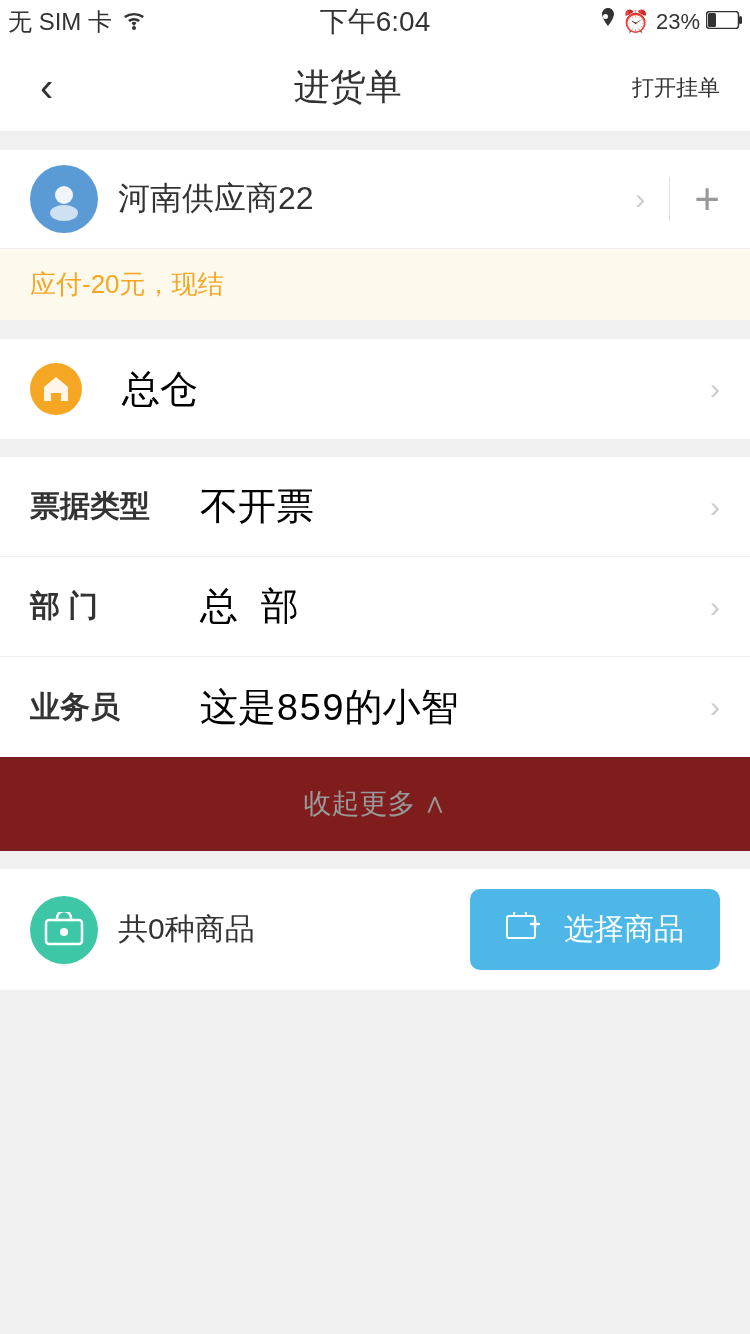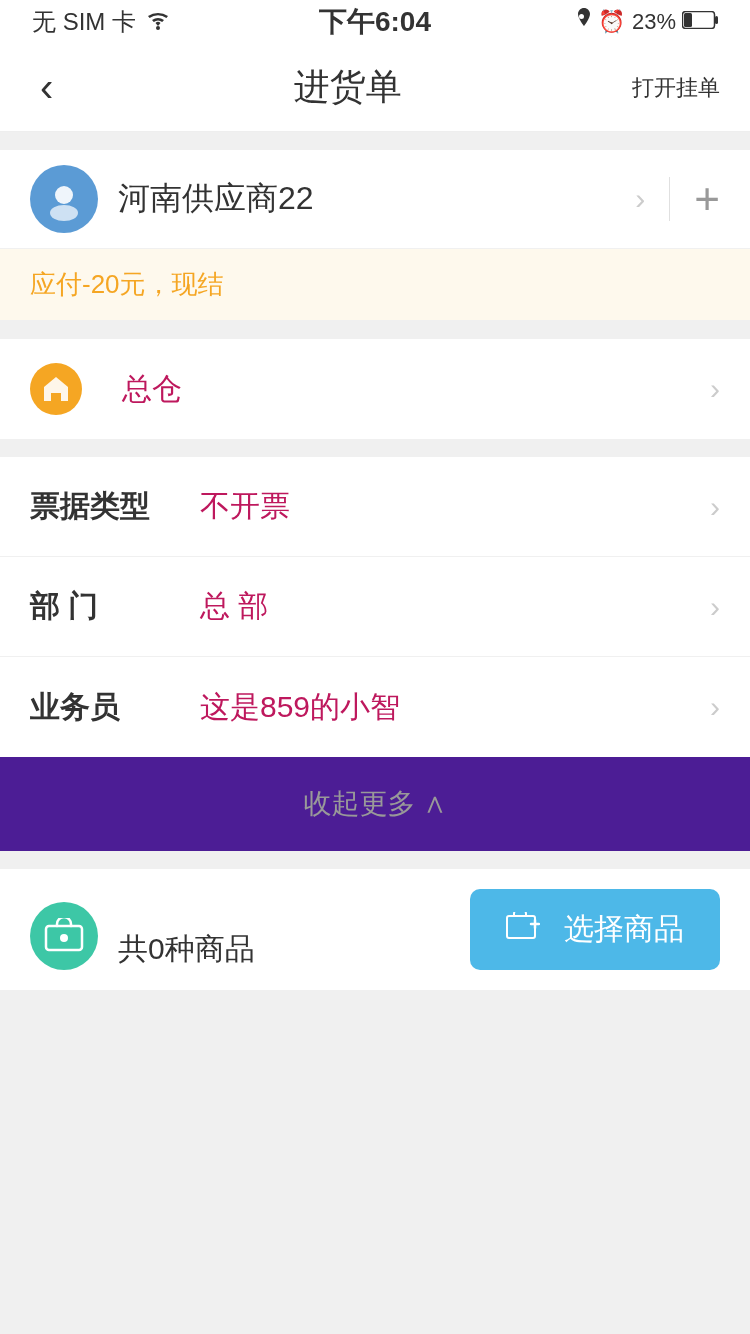--- a/index.html
+++ b/index.html
@@ -13,34 +13,34 @@
     }
 
     
     .status-bar {
       width: 100%;
       height: 44px;
       background: #fff;
       display: flex;
       align-items: center;
       justify-content: space-between;
-      padding: 0 32px;
+      padding: 0 8px;
       font-size: 26px;
       text-align: center;
     }
     .status-left {
       display: flex;
       align-items: center;
       gap: 8px;
       font-size: 24px;
       color: #333;
     }
     .status-center {
       font-size: 28px;
-      font-weight: 700;
+      font-weight: 400;
       color: #333;
       position: absolute;
       left: 50%;
       transform: translateX(-50%);
     }
     .status-right {
       display: flex;
       align-items: center;
       gap: 6px;
       font-size: 22px;
@@ -171,49 +171,50 @@
       flex-shrink: 0;
     }
     .form-label-wide {
       font-size: 30px;
       color: #333;
       min-width: 150px;
       font-weight: bold;
     }
     .form-value {
       flex: 1;
-      font-size: 30px;
-      color: #be185d;
+      font-size: 38px;
+      color: #000000;
       margin-left: 20px;
+      font-family: Liberation Mono, monospace;
     }
     .form-placeholder {
       flex: 1;
       font-size: 30px;
       color: #ccc;
       margin-left: 20px;
     }
     .form-chevron {
       color: #ccc;
       font-size: 30px;
     }
 
     
     .collapse-row {
-      background: #4c1d95;
+      background: #7f1d1d;
       text-align: center;
       padding: 28px 0;
       font-size: 28px;
       color: #999;
       cursor: pointer;
     }
 
     
     .product-bar {
       display: flex;
-      align-items: flex-end;
+      align-items: center;
       background: #fff;
       padding: 20px 30px;
       margin-top: 0;
     }
     .product-icon {
       width: 68px;
       height: 68px;
       border-radius: 50%;
       background: #3dc7a6;
       display: flex;

